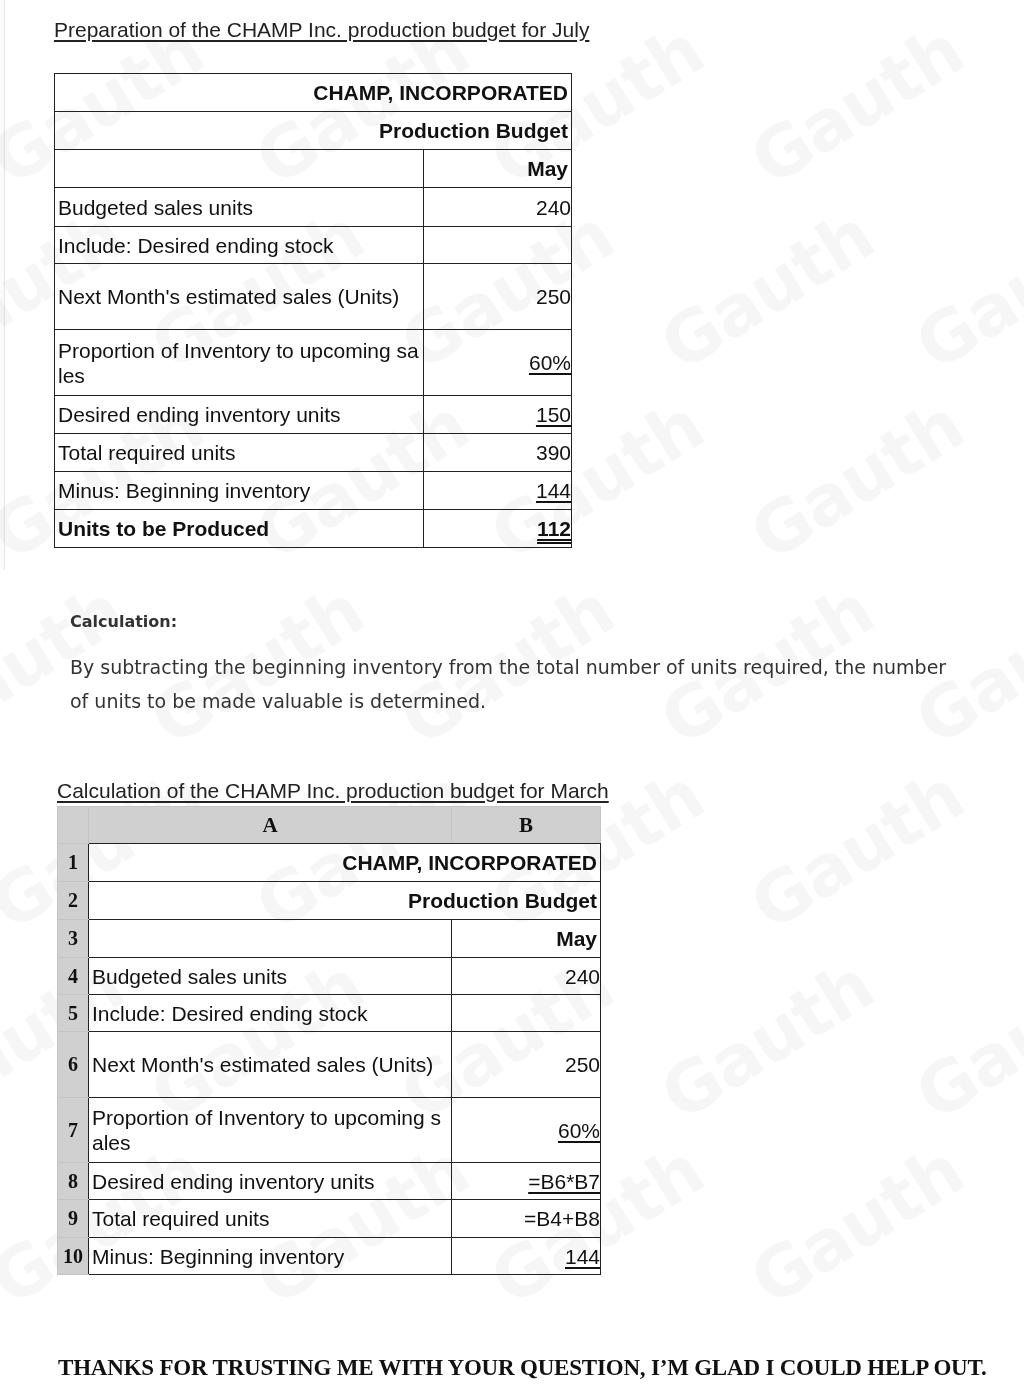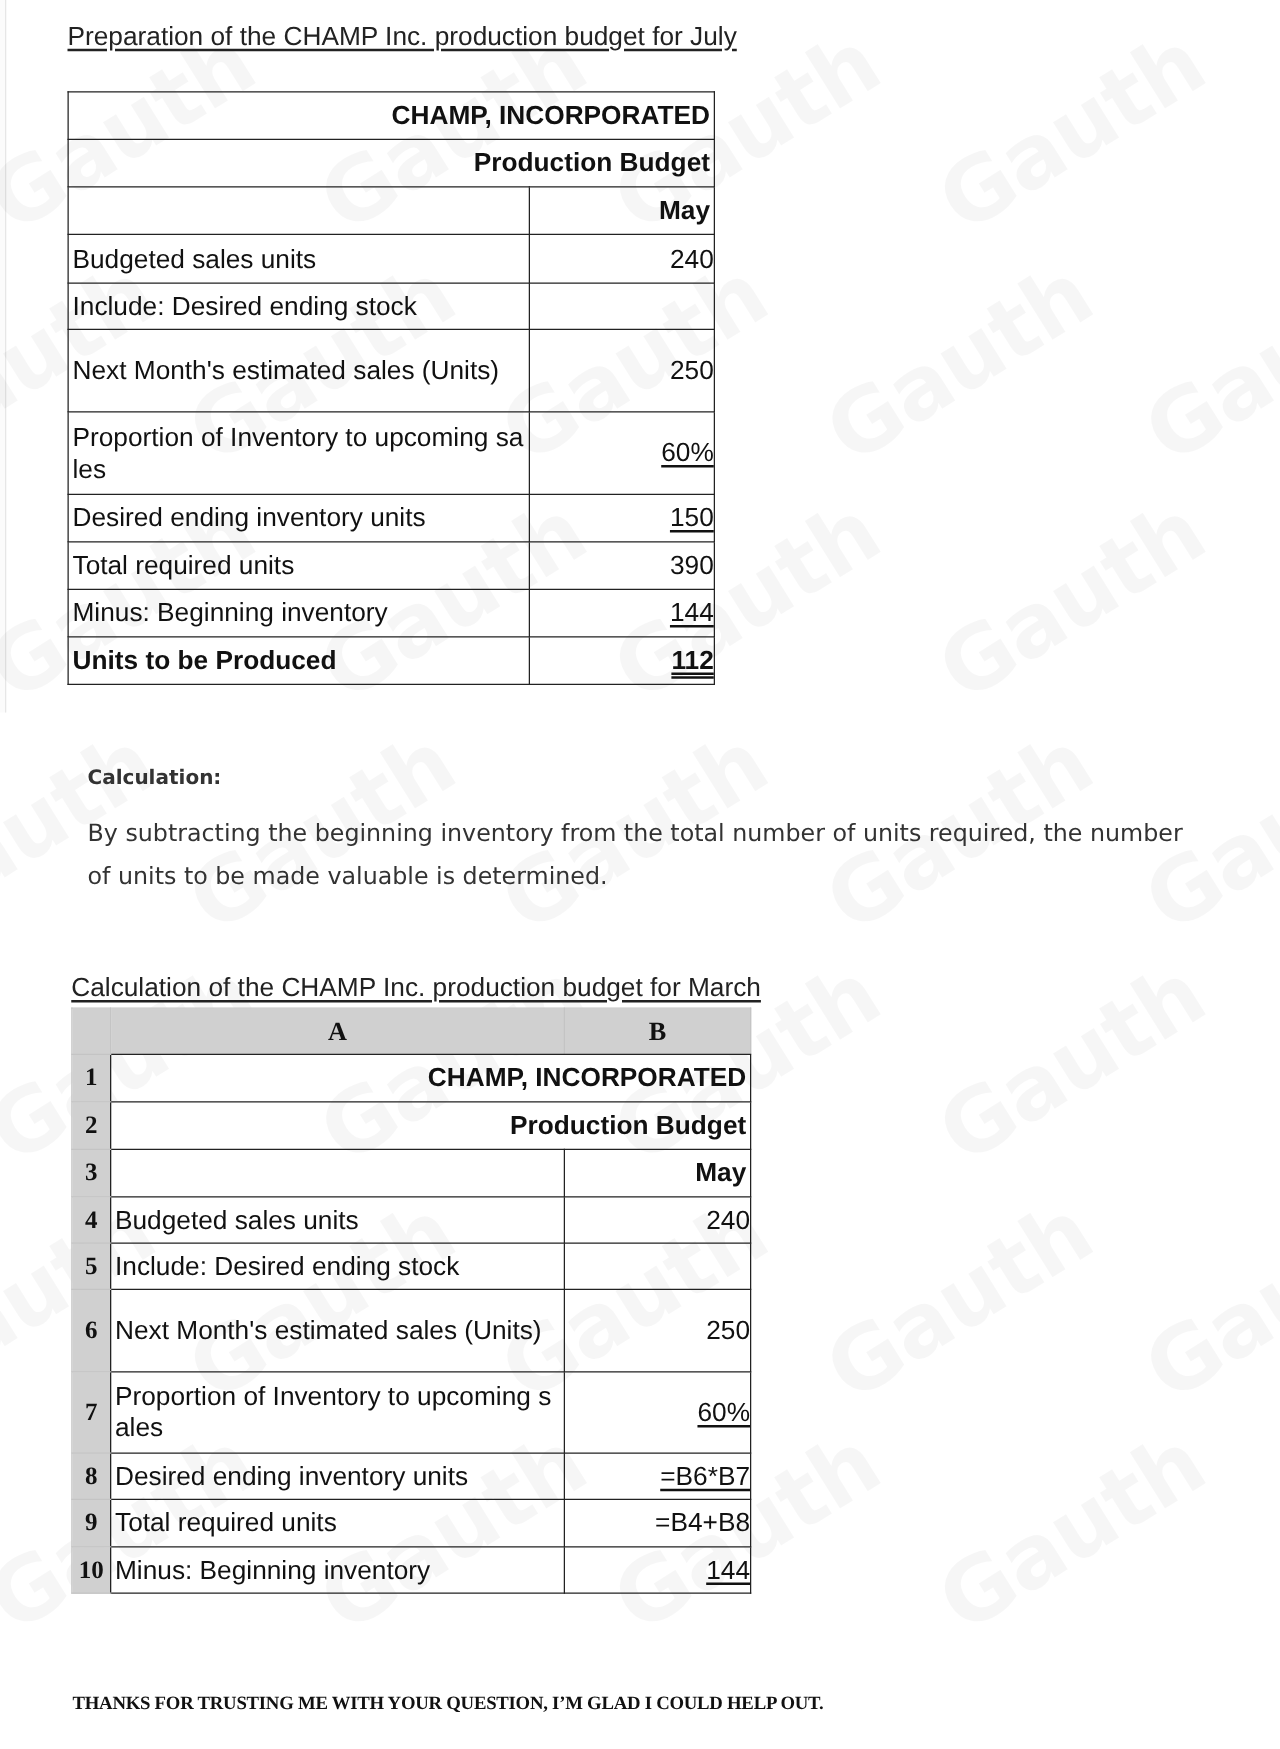--- a/index.html
+++ b/index.html
@@ -46,21 +46,21 @@
   }
   .t2 .ch {
     background: #d0d0d0; border: 1px solid #c4c4c4; border-bottom: 1px solid #222;
     font-family: "Liberation Serif", serif; font-weight: bold; text-align: center; font-size: 21px;
   }
   .t2 .corner { background: #d0d0d0; border: 1px solid #c4c4c4; }
   .t2 .label { width: 356px; text-align: left; }
   .t2 .val { width: 145px; text-align: right; padding-right: 0; }
   .thanks {
     position: absolute; left: 58px; top: 1355px; font-family: "Liberation Serif", serif;
-    font-weight: bold; font-size: 15px; color: #111; white-space: nowrap; letter-spacing: -0.2px;
+    font-weight: bold; font-size: 23px; color: #111; white-space: nowrap; letter-spacing: -0.2px;
   }
 </style>
 </head>
 <body>
 
 <div class="left-rule"></div>
 
 <div class="watermark" style="left:20px;top:120px;">Gauth</div>
 <div class="watermark" style="left:285px;top:120px;">Gauth</div>
 <div class="watermark" style="left:520px;top:120px;">Gauth</div>

